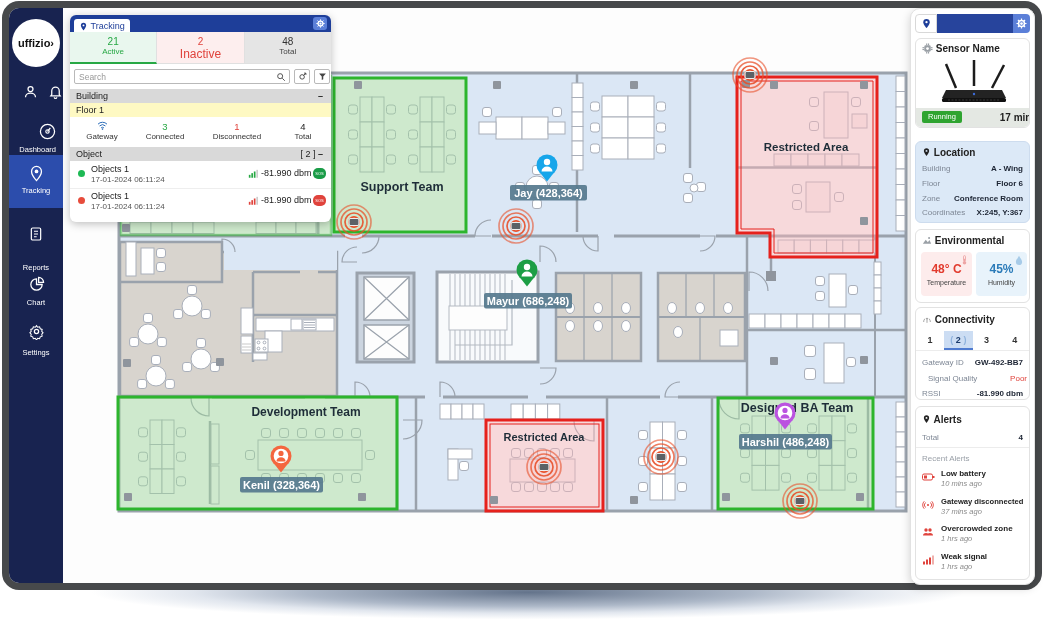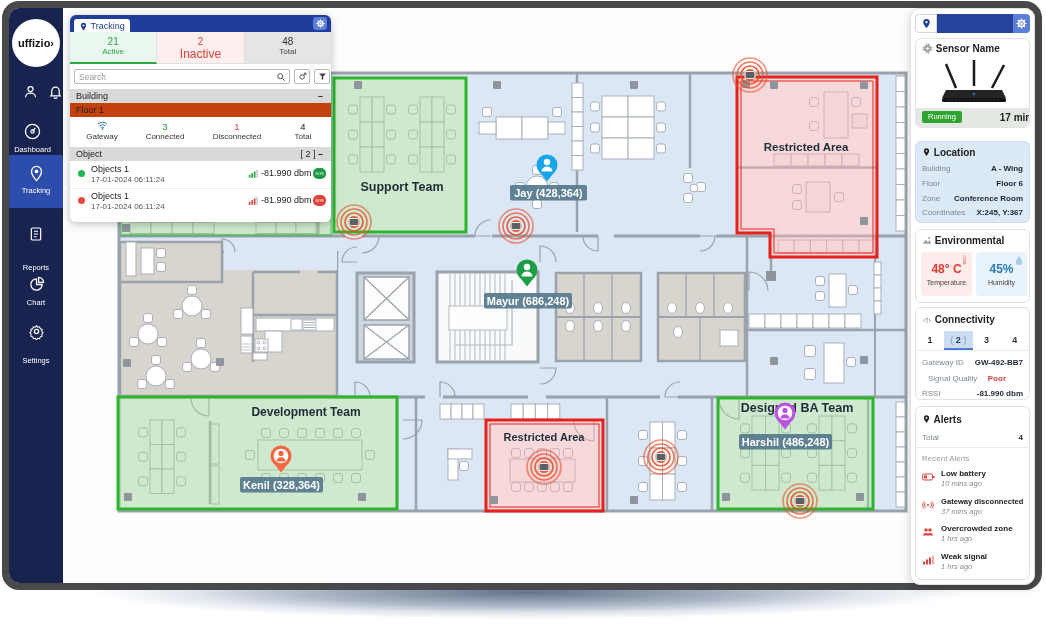--- a/index.html
+++ b/index.html
@@ -19,21 +19,21 @@
 <svg class="abs" style="left:14px;top:76px" width="15" height="15" viewBox="0 0 24 24">
         <circle cx="12" cy="8" r="4" fill="none" stroke="#fff" stroke-width="2"></circle>
         <path d="M4 21 a8 6.5 0 0 1 16 0" fill="none" stroke="#fff" stroke-width="2"></path>
       </svg>
 
 <svg class="abs" style="left:39px;top:76px" width="15" height="15" viewBox="0 0 24 24">
         <path d="M6 17 v-6 a6 6 0 0 1 12 0 v6 l1.5 2 h-15 Z" fill="none" stroke="#fff" stroke-width="2"></path>
         <path d="M10 21 a2 2 0 0 0 4 0" fill="none" stroke="#fff" stroke-width="2"></path>
       </svg>
 
-<div class="abs" style="left:0;top:115px;width:47px;text-align:center;">
+<div class="abs" style="left:0;top:115px;width:47px;text-align:right;">
 <svg width="17" height="17" viewBox="0 0 24 24">
           <circle cx="12" cy="12" r="10" fill="none" stroke="#fff" stroke-width="1.8"></circle>
           <path d="M12 12 L16 7" stroke="#fff" stroke-width="1.8"></path>
           <circle cx="12" cy="12" r="2.4" fill="none" stroke="#fff" stroke-width="1.6"></circle>
         </svg>
 <div style="color:#fff;font-size:7.5px;margin-top:1px;">Dashboard</div></div>
 
 <div class="abs" style="left:0;top:147px;width:54px;height:53px;background:#2c4dac;text-align:center;">
 <svg style="margin-top:10px" width="17" height="17" viewBox="0 0 24 24">
           <path d="M12 2 a7 7 0 0 1 7 7 c0 5 -7 13 -7 13 s-7 -8 -7 -13 a7 7 0 0 1 7 -7 Z" fill="none" stroke="#fff" stroke-width="1.8"></path>
@@ -53,21 +53,21 @@
           <path d="M12 4 a8 8 0 1 0 8 8 h-8 Z" fill="none" stroke="#fff" stroke-width="1.8"></path>
           <path d="M15 2 v7 h7 a7 7 0 0 0 -7 -7 Z" fill="none" stroke="#fff" stroke-width="1.8"></path>
         </svg>
 <div style="color:#fff;font-size:7.5px;margin-top:1px;">Chart</div></div>
 
 <div class="abs" style="left:0;top:315px;width:54px;text-align:center;">
 <svg width="17" height="17" viewBox="0 0 24 24">
           <circle cx="12" cy="12" r="3" fill="none" stroke="#fff" stroke-width="1.8"></circle>
           <path d="M12 3 l1.8 2.5 3 -0.6 1 2.9 2.9 1 -0.6 3 2 2.2 -2 2.2 0.6 3 -2.9 1 -1 2.9 -3 -0.6 -1.8 2.5 -1.8 -2.5 -3 0.6 -1 -2.9 -2.9 -1 0.6 -3 -2 -2.2 2 -2.2 -0.6 -3 2.9 -1 1 -2.9 3 0.6 Z" fill="none" stroke="#fff" stroke-width="1.6" transform="scale(0.92) translate(1,1)"></path>
         </svg>
-<div style="color:#fff;font-size:7.5px;margin-top:12px;">Settings</div></div>
+<div style="color:#fff;font-size:7.5px;margin-top:4px;">Settings</div></div>
 </div>
 
 <svg class="abs" style="left:0;top:0" width="1046" height="630" viewBox="0 0 1046 630" font-family="Liberation Sans, sans-serif">
 
 <rect x="119" y="73" width="787" height="438" fill="#dbe7f5"></rect>
 
 <rect x="334" y="78" width="132" height="154" fill="#ffffff"></rect>
 
 <rect x="121" y="76" width="210" height="159" fill="#ffffff"></rect>
 
@@ -794,21 +794,21 @@
           <path d="M14 10 L21 3 M16 3 h5 v5" stroke="#444" stroke-width="2.4" fill="none"></path>
         </svg></div>
 
 <div class="abs" style="left:244px;top:54px;width:16px;height:15px;border:1px solid #b9b9b9;border-radius:2px;box-sizing:border-box;text-align:center;">
 <svg style="margin-top:2px" width="9" height="9" viewBox="0 0 24 24">
           <path d="M3 4 h18 l-7 8 v7 l-4 2 v-9 Z" fill="#444"></path>
         </svg></div>
 
 <div class="abs" style="left:0;top:74px;width:261px;height:14px;background:#d9d9d9;line-height:14px;color:#222;"><span style="margin-left:6px;">Building</span><span style="position:absolute;right:8px;font-weight:bold;">–</span></div>
 
-<div class="abs" style="left:0;top:88px;width:261px;height:14px;background:#c2410c;line-height:14px;color:#222;"><span style="margin-left:6px;">Floor 1</span></div>
+<div class="abs" style="left:0;top:88px;width:261px;height:14px;background:#fef9c3;line-height:14px;color:#222;"><span style="margin-left:6px;">Floor 1</span></div>
 
 <div class="abs" style="left:0;top:102px;width:261px;height:30px;background:#fff;text-align:center;">
 <div class="abs" style="left:2px;top:4px;width:60px;"><svg width="11" height="9" viewBox="0 0 24 20">
             <path d="M2 7 a14 14 0 0 1 20 0 M5.5 11 a9.5 9.5 0 0 1 13 0 M9 15 a5 5 0 0 1 6 0" fill="none" stroke="#2b6cb8" stroke-width="2.2"></path>
             <circle cx="12" cy="18" r="1.8" fill="#2b6cb8"></circle>
           </svg><div style="color:#333;font-size:8px;">Gateway</div></div>
 <div class="abs" style="left:62px;top:4px;width:66px;">
           <div style="color:#27a844;font-size:9.5px;">3</div>
           <div style="color:#333;font-size:8px;">Connected</div>
         </div>
@@ -950,21 +950,21 @@
 
 <div class="abs" style="left:0;top:23px;width:113px;height:19px;border-bottom:1px solid #ececec;display:flex;text-align:center;line-height:19px;font-size:9px;font-weight:bold;">
 <div style="flex:1;color:#333;">1</div>
 <div style="flex:1;background:#ccddf3;color:#1a3a6b;border-bottom:2px solid #4f7bd0;box-sizing:border-box;"><span style="color:#8fb2dd;">(</span> 2 <span style="color:#8fb2dd;">)</span></div>
 <div style="flex:1;color:#333;">3</div>
 <div style="flex:1;color:#333;">4</div>
 </div>
 <div class="abs" style="left:6px;top:50px;color:#7e8795;">Gateway ID</div>
         <div class="abs" style="right:6px;top:50px;color:#1c2433;font-weight:bold;">GW-492-BB7</div>
 <div class="abs" style="left:12px;top:66px;color:#7e8795;">Signal Quality</div>
-        <div class="abs" style="right:23px;top:66px;color:#e0433c;font-weight:bold;">Poor</div>
+        <div class="abs" style="right:2px;top:66px;color:#e0433c;font-weight:normal;">Poor</div>
 <div class="abs" style="left:6px;top:81px;color:#7e8795;">RSSI</div>
         <div class="abs" style="right:6px;top:81px;color:#1c2433;font-weight:bold;">-81.990 dbm</div>
 </div>
 
 <div class="abs" style="left:4px;top:397px;width:115px;height:174px;border:1px solid #e2e2e2;border-radius:6px;box-sizing:border-box;font-size:8px;">
 <div class="abs" style="left:6px;top:7px;font-size:10px;font-weight:bold;color:#222;"><svg style="vertical-align:-1px" width="9" height="10" viewBox="0 0 24 24">
             <path d="M12 2 a7 7 0 0 1 7 7 c0 5-7 13-7 13 s-7-8-7-13 a7 7 0 0 1 7-7Z" fill="#222"></path>
             <circle cx="12" cy="9" r="2.6" fill="#fff"></circle>
           </svg> Alerts</div>
 <div class="abs" style="left:6px;top:26px;color:#7e8795;">Total</div>

